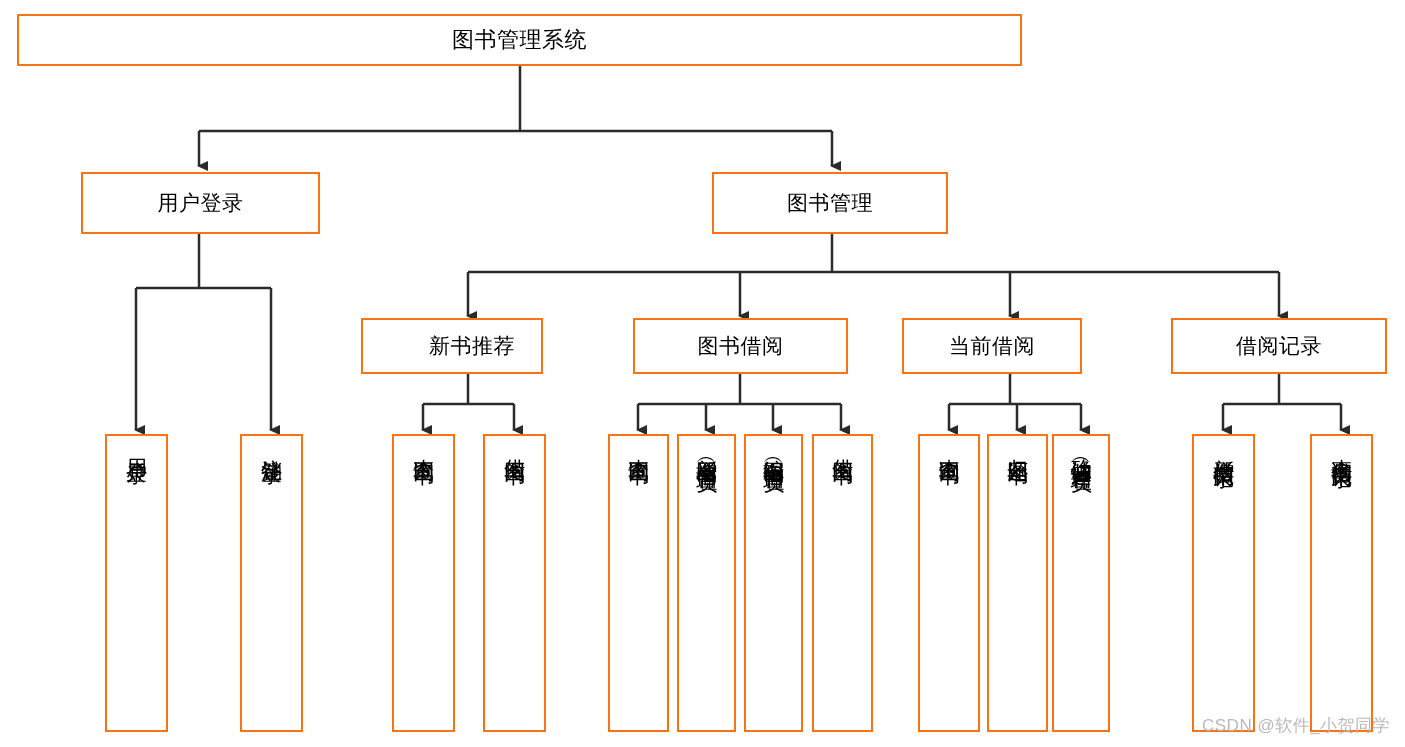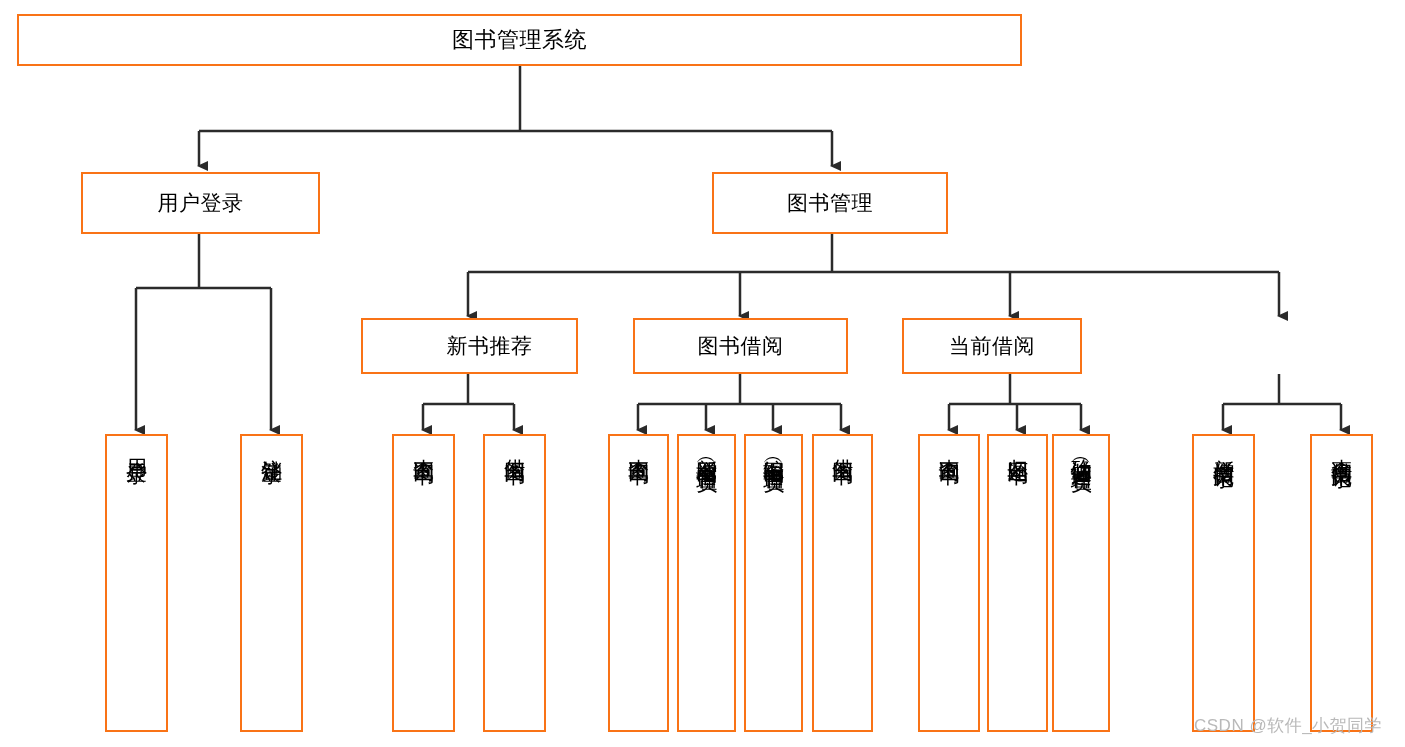--- a/index.html
+++ b/index.html
@@ -56,20 +56,21 @@
     letter-spacing: 2px;
     white-space: nowrap;
   }
   .watermark {
     position: absolute;
     font-size: 17px;
     color: #b9b9b9;
     white-space: nowrap;
     z-index: 5;
     letter-spacing: 0.5px;
+    padding-left: 8px;
   }
 </style>
 </head>
 <body>
 
 <div id="canvas">
 
   <svg class="wires" viewBox="0 0 1405 747">
     <defs>
       <marker id="arrow" markerWidth="12" markerHeight="12" refX="5" refY="9" orient="auto" markerUnits="userSpaceOnUse">
@@ -124,28 +125,31 @@
     <span class="label">图书管理系统</span>
   </div>
 
   <div class="node" style="left:81px; top:172px; width:239px; height:62px;">
     <span class="label">用户登录</span>
   </div>
   <div class="node" style="left:712px; top:172px; width:236px; height:62px;">
     <span class="label">图书管理</span>
   </div>
 
-  <div class="node" style="left:361px; top:318px; width:217px; height:56px;padding-left:40px;">
+  <div class="node" style="left:361px; top:318px; width:182px; height:56px;padding-left:40px;">
     <span class="label">新书推荐</span>
   </div>
   <div class="node" style="left:633px; top:318px; width:215px; height:56px;text-align:right;">
     <span class="label">图书借阅</span>
   </div>
   <div class="node" style="left:902px; top:318px; width:180px; height:56px;">
     <span class="label">当前借阅</span>
+  </div>
+  <div class="node" style="left:1171px; top:318px; width:216px; height:56px;">
+    <span class="label">借阅记录</span>
   </div>
 
   <div class="node vert" style="left:105px; top:434px; width:63px; height:298px;">
     <span class="label">用户登录</span>
   </div>
   <div class="node vert" style="left:240px; top:434px; width:63px; height:298px;">
     <span class="label">注销登录</span>
   </div>
 
   <div class="node vert" style="left:392px; top:434px; width:63px; height:298px;">

